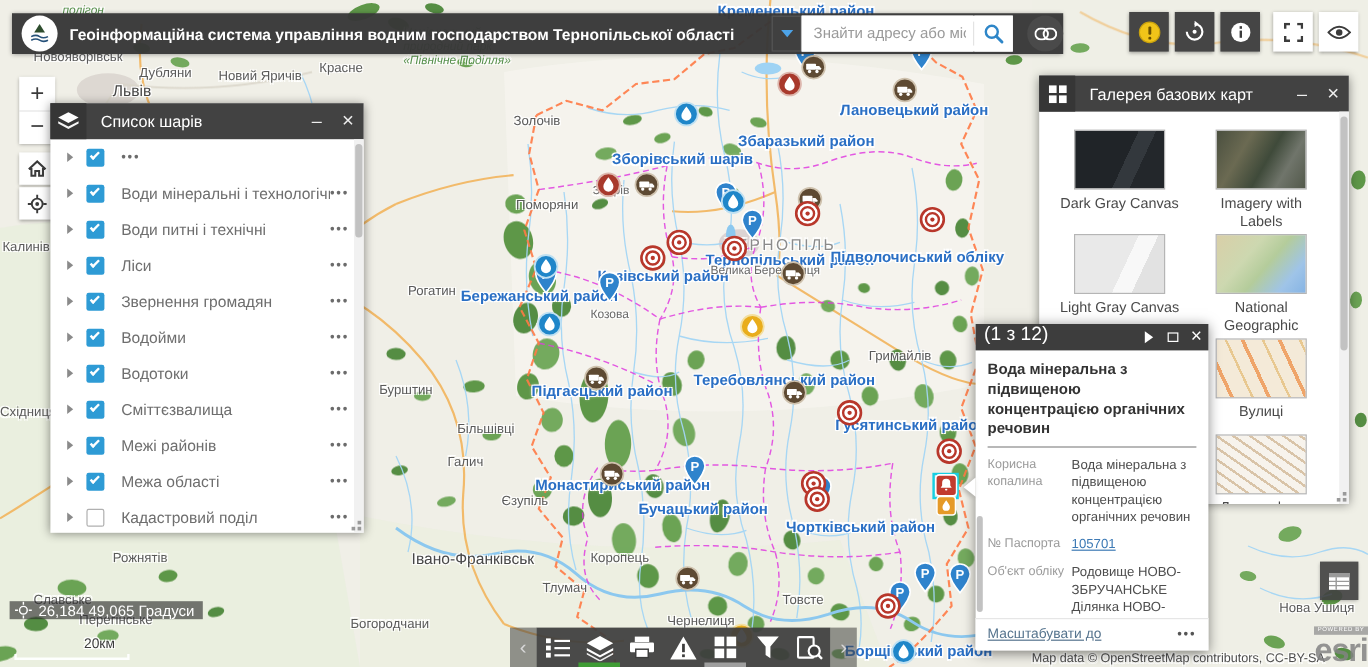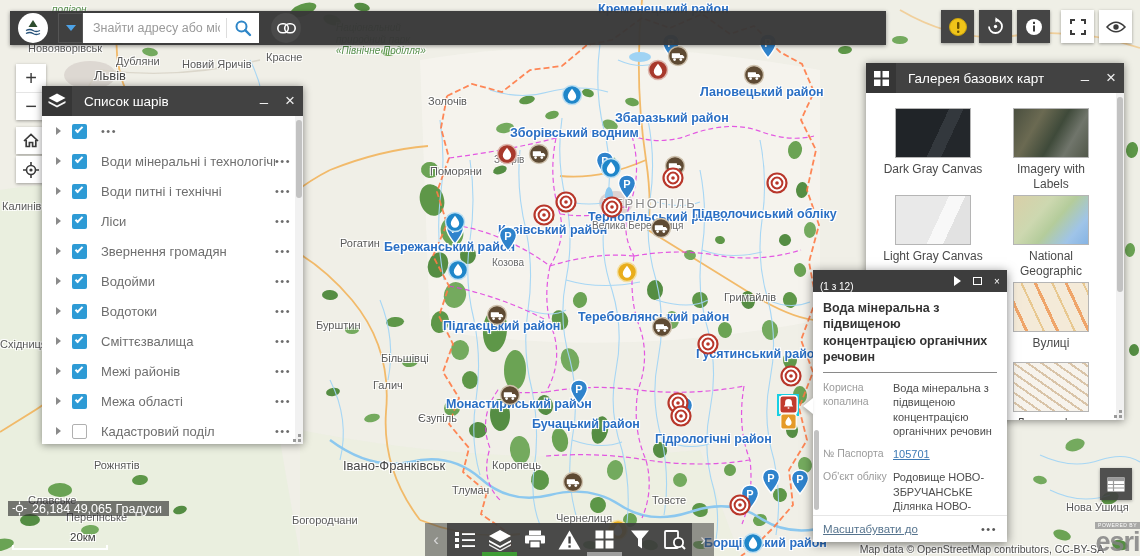--- a/index.html
+++ b/index.html
@@ -79,21 +79,21 @@
   .t-streets{background:repeating-linear-gradient(65deg,#f4ead8 0 10px,#efa56a 10px 13px,#f4ead8 13px 26px,#e8c890 26px 28px);}
   .t-terrain{background:repeating-linear-gradient(35deg,#f7f3ec 0 6px,#d9c4a8 6px 8px);}
 
   .vscroll{position:absolute;width:8px;background:#f1f1f1;}
   .vthumb{position:absolute;left:1px;width:6px;background:#c2c2c2;border-radius:3px;}
   .resize-grip{position:absolute;right:2px;bottom:2px;width:3px;height:3px;background:#9a9a9a;
      box-shadow:-5px 0 0 #9a9a9a,0 -5px 0 #9a9a9a;cursor:nwse-resize;}
 
   
   #popup{left:813px;top:270px;width:194px;height:272px;z-index:60;background:#fff;box-shadow:0 2px 10px rgba(0,0,0,.5);}
-  .pp-header{height:22px;background:#3d3d3d;color:#fff;display:flex;align-items:flex-end;font-size:10px;padding-left:7px;}
+  .pp-header{height:22px;background:#3d3d3d;color:#fff;display:flex;align-items:flex-start;font-size:16px;padding-left:7px;}
   .pp-header .sp{flex:1;}
   .pp-ico{width:20px;height:22px;display:flex;align-items:center;justify-content:center;cursor:pointer;}
   .pp-play{width:0;height:0;border-top:5px solid transparent;border-bottom:5px solid transparent;border-left:7px solid #fff;}
   .pp-max{width:9px;height:8px;border:1.5px solid #fff;}
   .pp-body{height:223px;overflow:hidden;padding:8px 10px 0 10px;}
   .pp-title{font-size:12.5px;font-weight:bold;color:#333;line-height:1.3;}
   .pp-hr{border-top:1px solid #8a8a8a;margin:7px 0 8px 0;}
   .pp-row{display:flex;margin-bottom:9px;}
   .pp-lab{width:70px;flex:none;font-size:10.5px;color:#9b9b9b;line-height:1.3;padding-right:6px;}
   .pp-val{flex:1;font-size:11px;color:#4d4d4d;line-height:1.3;}
@@ -300,31 +300,31 @@
     <g stroke="#ff7a45" stroke-width="1.8" stroke-dasharray="6,3" fill="none" opacity="0.9">
       <path d="M447,96 L441,128 L449,158 L437,192 L447,224 L433,256 L449,286 L439,316 L453,344 L443,372 L459,398 L449,424 L469,448 L463,472 L487,492 L481,514 L507,532 L514,556"></path>
       <path d="M447,96 L472,84 L502,92 L530,70 L562,66 L587,45 L612,40 L642,18 L670,28 L702,14 L730,34 L754,26 L780,52 L802,64 L814,92 L801,120 L816,150 L807,190 L819,225 L809,262 L816,300 L801,340 L813,372 L799,408 L807,440 L789,470 L793,505 L773,528 L753,548 L741,556"></path>
     </g>
   </svg>
 
   <div id="labels-layer">
       <div class="district-label" style="left: 598px; top: 2px;">Кременецький район</div>
       <div class="district-label" style="left: 700px; top: 85px;">Лановецький район</div>
       <div class="district-label" style="left: 615px; top: 111px;">Збаразький район</div>
-      <div class="district-label" style="left: 510px; top: 126px;">Зборівський водним</div>
+      <div class="district-label" style="left: 510px; top: 126px;">Зборівський шарів</div>
       <div class="district-label" style="left: 588px; top: 210px;">Тернопільський район</div>
       <div class="district-label" style="left: 692px; top: 207px;">Підволочиський обліку</div>
       <div class="district-label" style="left: 498px; top: 223px;">Козівський район</div>
       <div class="district-label" style="left: 384px; top: 240px;">Бережанський район</div>
       <div class="district-label" style="left: 443px; top: 319px;">Підгаєцький район</div>
       <div class="district-label" style="left: 578px; top: 310px;">Теребовлянський район</div>
       <div class="district-label" style="left: 696px; top: 347px;">Гусятинський район</div>
       <div class="district-label" style="left: 446px; top: 397px;">Монастириський район</div>
       <div class="district-label" style="left: 532px; top: 417px;">Бучацький район</div>
-      <div class="district-label" style="left: 655px; top: 432px;">Гідрологічні район</div>
+      <div class="district-label" style="left: 655px; top: 432px;">Чортківський район</div>
       <div class="district-label" style="left: 704px; top: 536px;">Борщівський район</div>
       <div class="place-label lg" style="left: 94px; top: 68px;">Львів</div>
       <div class="place-label" style="left: 116px; top: 55px;">Дубляни</div>
       <div class="place-label" style="left: 182px; top: 58px;">Новий Яричів</div>
       <div class="place-label" style="left: 266px; top: 51px;">Красне</div>
       <div class="place-label" style="left: 148px; top: 85px;">Глиняни</div>
       <div class="place-label" style="left: 428px; top: 95px;">Золочів</div>
       <div class="place-label" style="left: 28px; top: 42px;">Новояворівськ</div>
       <div class="place-label" style="left: 430px; top: 165px;">Поморяни</div>
       <div class="place-label" style="left: 84px; top: 152px;">Перемишляни</div>
@@ -642,20 +642,21 @@
     </div>
 
   <div class="topbar">
     <div class="logo">
       <svg width="22" height="22">
           <circle cx="11" cy="11" r="10" fill="#fff"></circle>
           <path d="M11 3 L15.5 10 H6.5 Z" fill="#2e4d2e"></path>
           <path d="M4 13.5 Q8 11.5 11 13.5 Q14 15.5 18 13.5 M4 16.5 Q8 14.5 11 16.5 Q14 18.5 18 16.5" stroke="#27527a" stroke-width="1.3" fill="none"></path>
         </svg>
     </div>
+    <div class="app-title">Геоінформаційна система управління водним господарством Тернопільської області</div>
     <div class="search-caret">
       <span class="caret-down"></span>
     </div>
     <div class="search-box">
       <input type="text" placeholder="Знайти адресу або місце" style="">
       <span class="search-divider"></span>
       <button class="search-btn">
         <svg width="18" height="18">
             <circle cx="7.5" cy="7.5" r="5" fill="none" stroke="#2e86c8" stroke-width="2"></circle>
             <path d="M11.2 11.2 L16 16" stroke="#2e86c8" stroke-width="2.4" stroke-linecap="round"></path>

